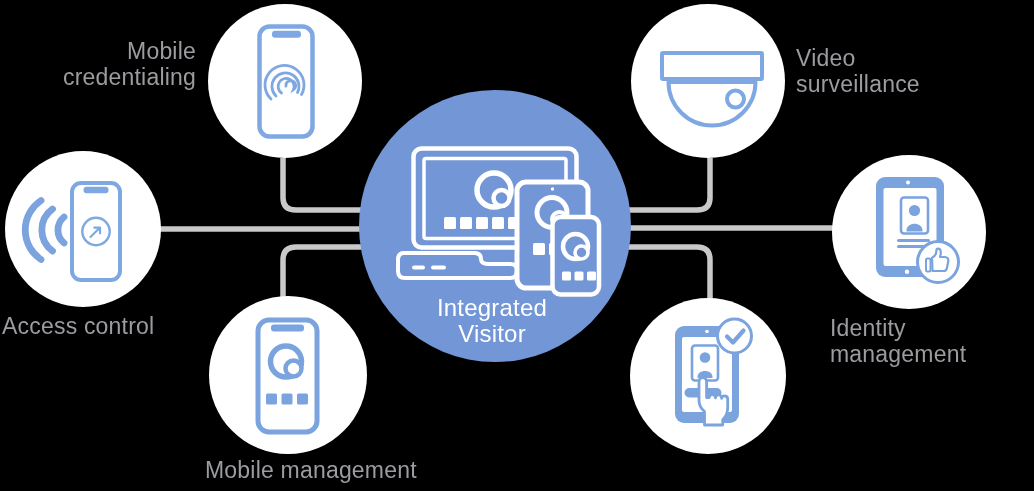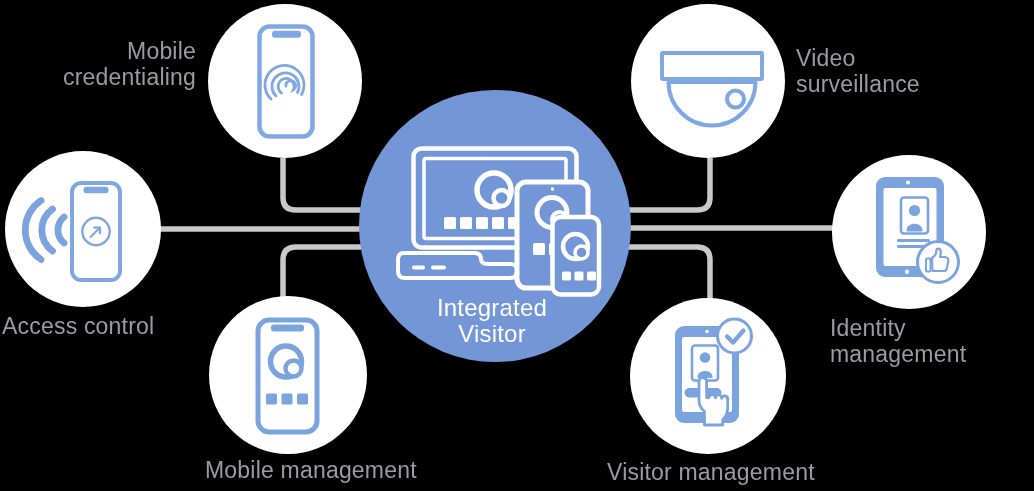--- a/index.html
+++ b/index.html
@@ -171,16 +171,15 @@
     </g>
   </svg>
 
   <div class="label right" style="left:30px;top:38px;width:166px;">Mobile
 credentialing</div>
   <div class="label" style="left:796px;top:45px;">Video
 surveillance</div>
   <div class="label" style="left:2px;top:313px;">Access control</div>
   <div class="label" style="left:830px;top:315px;">Identity management</div>
   <div class="label" style="left:177px;top:457px;margin-left:28px;">Mobile management</div>
-  <div class="label" style="left:607px;top:459px;">Visitor management</div>
   <div class="center-label">Integrated
 Visitor</div>
 </div>
 
 </body></html>

